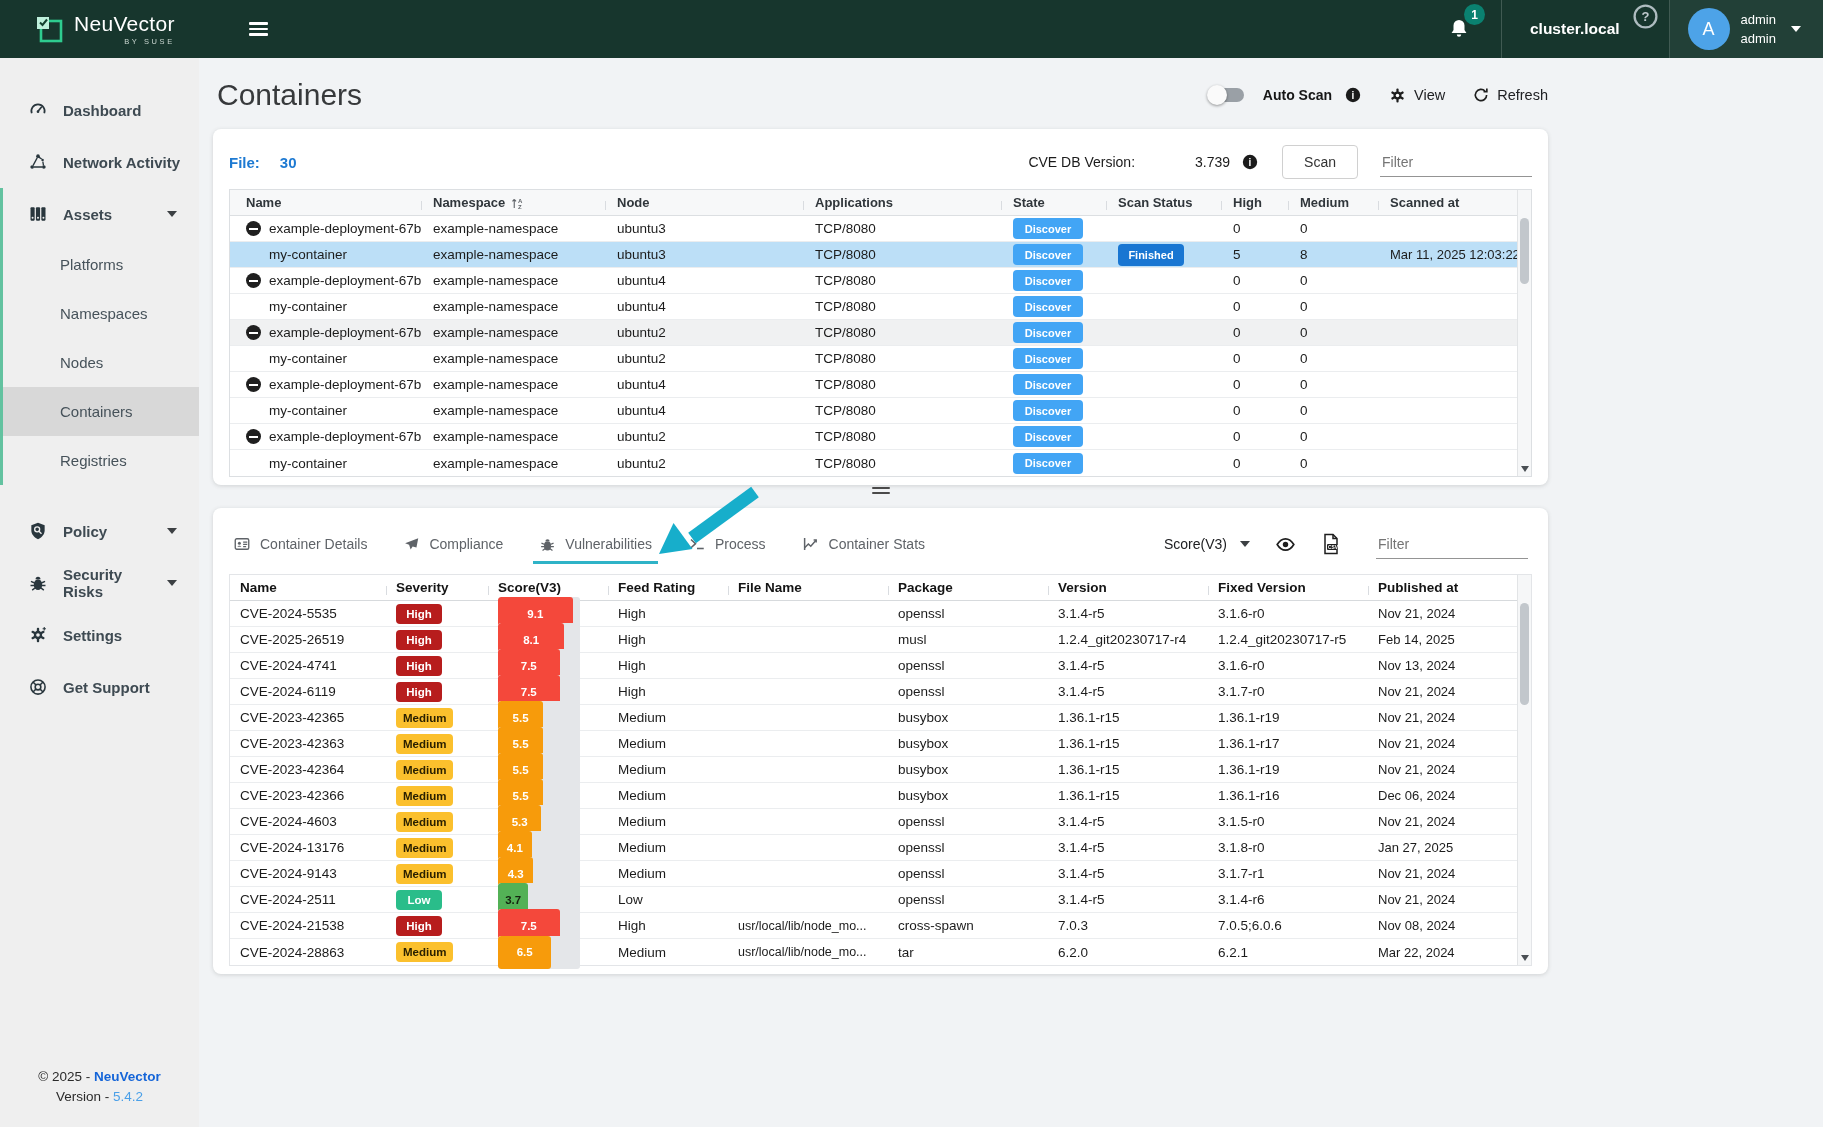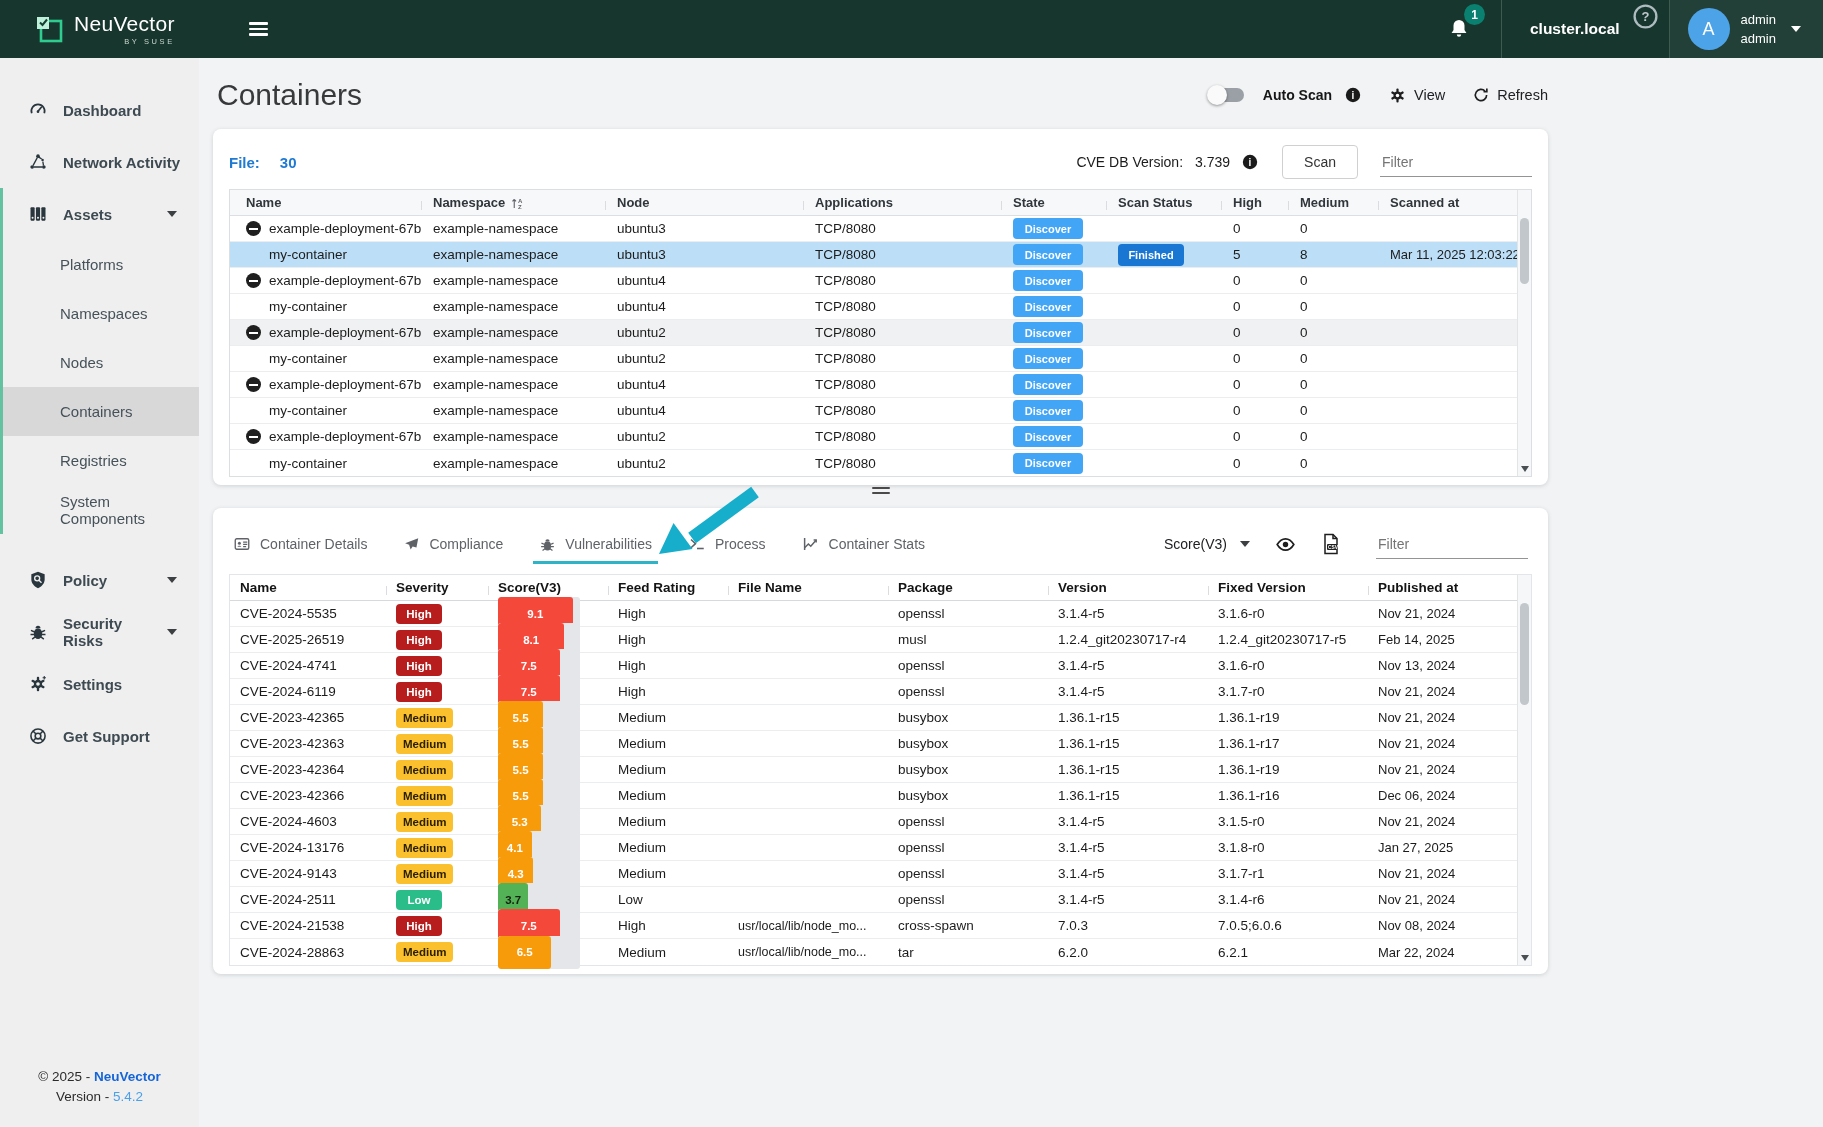--- a/index.html
+++ b/index.html
@@ -56,21 +56,21 @@
   .ctl-btn { display:flex; align-items:center; gap:7px; background:none; border:none; font-family:inherit;
     font-size:14.5px; font-weight:500; color:#202124; cursor:pointer; margin-left:14px; }
 
   .card { background:#fff; border-radius:8px; box-shadow:0 1px 4px rgba(60,64,67,.18); margin-top:17px; padding:14px 16px 8px; width:1335px; position:relative; }
 
   
   .panel-head { display:flex; align-items:center; height:38px; }
   .total-label, .total-value { color:#1e7ad2; font-weight:700; font-size:15px; }
   .total-value { margin-left:20px; }
   .panel-head-right { margin-left:auto; display:flex; align-items:center; gap:12px; }
-  .cve-label, .cve-value { font-size:14px; color:#1b1b1b; }
+  .cve-label, .cve-value { font-size:14px; color:#1b1b1b;margin-left:48px; }
   .scan-btn { margin-left:12px; background:#fff; border:1px solid #d0d0d0; border-radius:4px; padding:8px 21px;
     font-family:inherit; font-size:14px; color:#333; cursor:pointer; }
   .filter-input { margin-left:10px; width:152px; border:none; border-bottom:1px solid #949494; background:transparent;
     font-family:inherit; font-size:14px; padding:6px 2px; color:#222; outline:none; }
   .filter-input::placeholder { color:#757575; }
 
   
   .tbl-wrap { position:relative; margin-top:8px; border:1px solid #dcdfe2; }
   .trow { display:grid; align-items:center; height:26px; border-bottom:1px solid #ebedef; font-size:13.5px; color:#1c1c1c; }
   .trow:last-child { border-bottom:none; }
@@ -222,23 +222,20 @@
         <span>Namespaces</span>
       </div>
     <div class="side-child">
         <span>Nodes</span>
       </div>
     <div class="side-child active">
         <span>Containers</span>
       </div>
     <div class="side-child">
         <span>Registries</span>
-      </div>
-    <div class="side-child">
-        <span>System Components</span>
       </div>
   </div>
   <div class="side-item">
     <svg class="sicon" viewBox="0 0 24 24" fill="#29363d">
       <path d="M12 2l8 3v6c0 5-3.5 8.5-8 11-4.5-2.5-8-6-8-11V5z"></path>
       <circle cx="11" cy="10" r="3" fill="none" stroke="#efefef" stroke-width="1.6"></circle>
         <path d="M13.2 12.2l3 3" stroke="#efefef" stroke-width="1.6"></path>
     </svg>
     <span>Policy</span>
     <span class="caret dark expander"></span>

